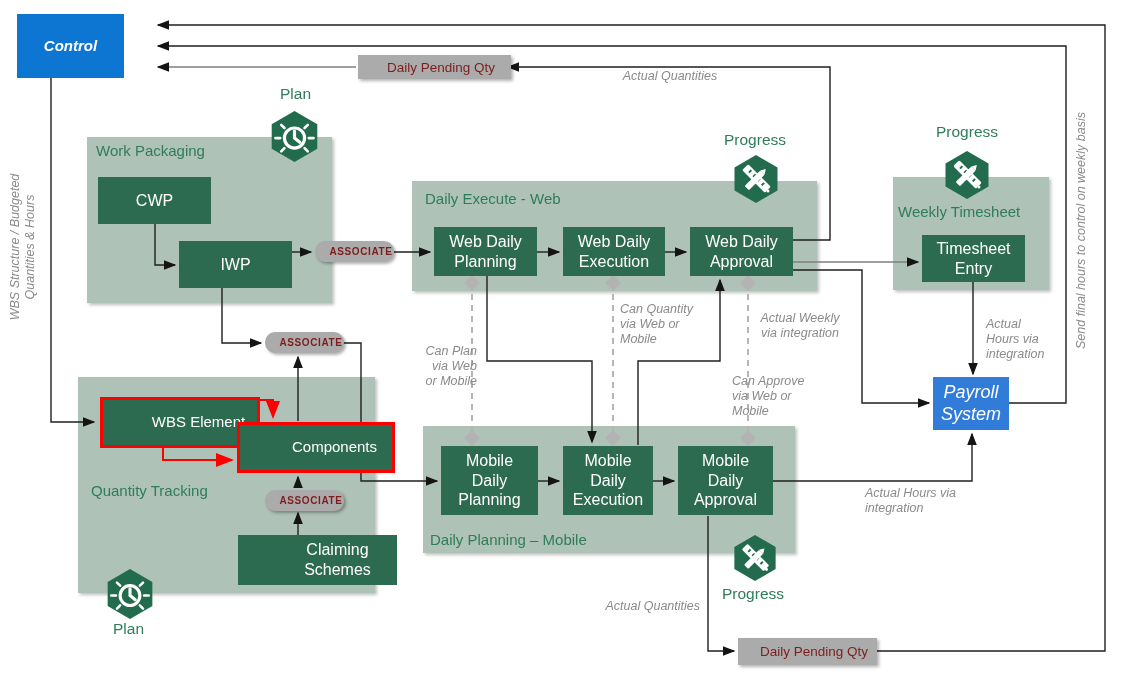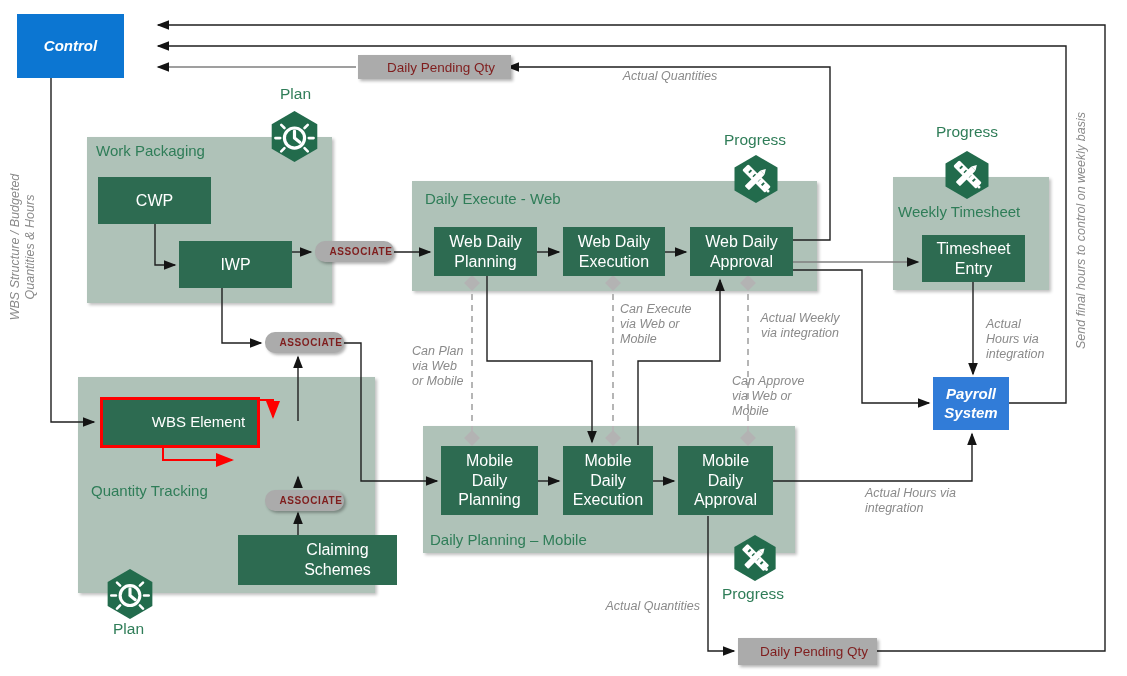--- a/index.html
+++ b/index.html
@@ -10,21 +10,21 @@
   html,body{margin:0;padding:0;background:#ffffff;}
   #canvas{position:relative;width:1127px;height:676px;background:#fff;overflow:hidden;
           font-family:"Liberation Sans","DejaVu Sans",sans-serif;}
   .group{position:absolute;background:var(--sage);box-shadow:2px 2px 3px rgba(0,0,0,.25);z-index:1;}
   .group-title{position:absolute;color:var(--title-green);font-size:15px;white-space:nowrap;z-index:3;}
   svg.wires{position:absolute;left:0;top:0;z-index:2;pointer-events:none;}
   .node{position:absolute;background:var(--node-green);color:#fff;display:flex;align-items:center;
         justify-content:center;text-align:center;font-size:16px;line-height:1.22;white-space:pre-line;z-index:3;}
   .node.red-frame{border:3px solid var(--red);padding-left:37px;}
   .node.blue{background:var(--blue);font-style:italic;font-weight:bold;font-size:15px;}
-  .node.payroll{background:var(--payroll-blue);font-style:italic;font-weight:bold;font-size:15px;}
+  .node.payroll{background:var(--payroll-blue);font-style:italic;font-weight:normal;font-size:18px;}
   .tag{position:absolute;background:var(--tag-gray);color:#7f1d1d;display:flex;align-items:center;
        justify-content:center;z-index:3;box-shadow:2px 2px 3px rgba(0,0,0,.3);padding-left:13px;}
   .tag.assoc{font-size:10px;font-weight:bold;letter-spacing:.6px;border-radius:10px;}
   .tag.dpq{font-size:13.5px;}
   .note{position:absolute;color:var(--note-gray);font-style:italic;font-size:12.5px;line-height:1.18;
         white-space:pre-line;z-index:3;}
   .rot{transform:rotate(-90deg);text-align:center;}
   .badge{position:absolute;z-index:3;}
   .badge-label{position:absolute;color:var(--title-green);font-size:15.5px;white-space:nowrap;z-index:3;}
 </style>
@@ -101,20 +101,21 @@
 Planning</div>
   <div class="node" style="left:563px;top:227px;width:102px;height:49px;">Web Daily
 Execution</div>
   <div class="node" style="left:690px;top:227px;width:103px;height:49px;">Web Daily
 Approval</div>
   <div class="node" style="left:922px;top:235px;width:103px;height:47px;">Timesheet
 Entry</div>
   <div class="node payroll" style="left:933px;top:377px;width:76px;height:53px;">Payroll
 System</div>
   <div class="node red-frame" style="left:100px;top:397px;width:117px;height:45px;font-size:15px;">WBS Element</div>
+  <div class="node red-frame" style="left:237px;top:422px;width:115px;height:45px;font-size:15px;">Components</div>
   <div class="node" style="left:238px;top:535px;width:119px;height:50px;padding-left:40px;">Claiming
 Schemes</div>
   <div class="node" style="left:441px;top:446px;width:97px;height:69px;">Mobile
 Daily
 Planning</div>
   <div class="node" style="left:563px;top:446px;width:90px;height:69px;">Mobile
 Daily
 Execution</div>
   <div class="node" style="left:678px;top:446px;width:95px;height:69px;">Mobile
 Daily
@@ -188,24 +189,24 @@
         <polygon points="68,44 78,50 68,56" fill="#fff"></polygon>
         </g>
       <circle cx="74" cy="74" r="3" fill="#fff"></circle>
     </svg>
   </div>
 
   <div class="note" style="left:600px;top:69px;width:140px;text-align:center;">Actual Quantities</div>
   <div class="note rot" style="left:-64px;top:231px;width:175px;height:32px;">WBS Structure / Budgeted
 Quantities &amp; Hours</div>
   <div class="note rot" style="left:949px;top:223px;width:264px;height:15px;white-space:nowrap;">Send final hours to control on weekly basis</div>
-  <div class="note" style="left:412px;top:344px;width:74px;text-align:left;">Can Plan
+  <div class="note" style="left:403px;top:344px;width:74px;text-align:right;">Can Plan
 via Web
 or Mobile</div>
-  <div class="note" style="left:620px;top:302px;width:95px;">Can Execute
+  <div class="note" style="left:620px;top:302px;width:95px;">Can Quantity
 via Web or
 Mobile</div>
   <div class="note" style="left:732px;top:374px;width:95px;">Can Approve
 via Web or
 Mobile</div>
   <div class="note" style="left:745px;top:311px;width:110px;text-align:center;">Actual Weekly
 via integration</div>
   <div class="note" style="left:986px;top:294px;width:80px;margin-top:23px;">Actual
 Hours via
 integration</div>

